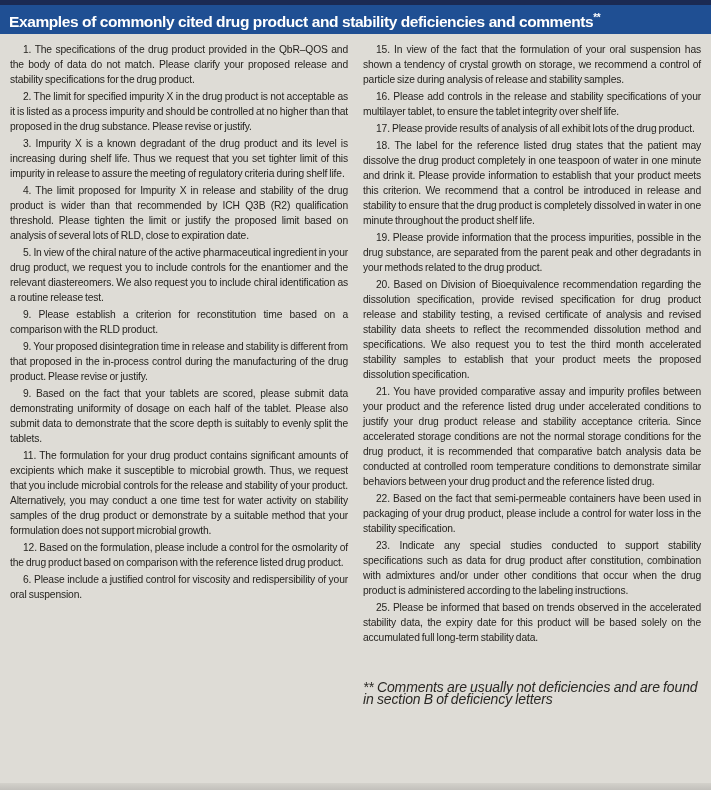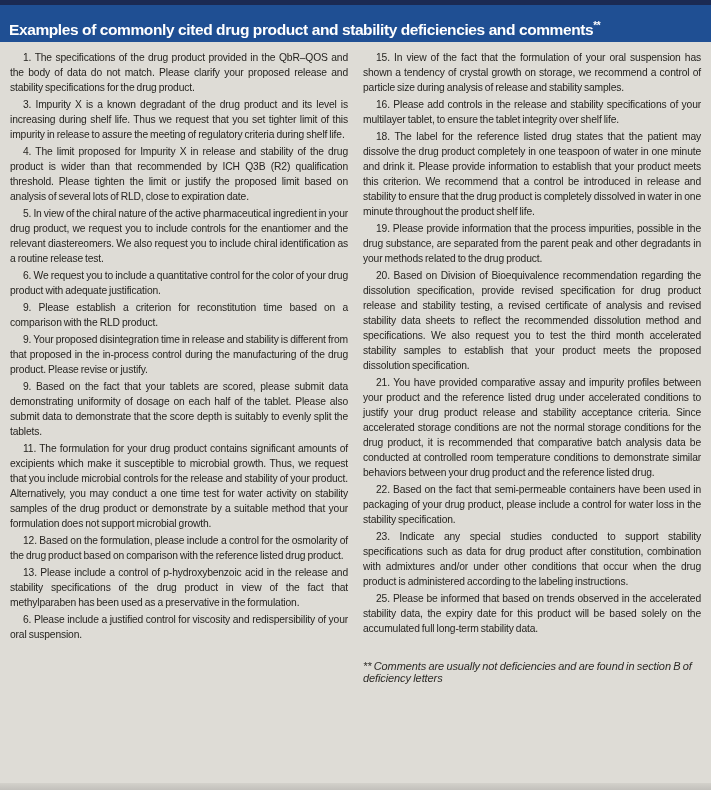--- a/index.html
+++ b/index.html
@@ -18,21 +18,21 @@
   }
   .header-top-strip {
     height: 5px;
     background: #1b2a52;
   }
   .header-band {
     height: 25px;
     background: #1f4f93;
     display: flex;
     align-items: center;
-    padding: 12px 0 0 9px;
+    padding: 4px 0 0 9px;
     text-align: center;
   }
   .header-band h1 {
     margin: 0;
     color: #ffffff;
     font-size: 15.5px;
     font-weight: 700;
     letter-spacing: -0.4px;
     white-space: nowrap;
   }
@@ -56,25 +56,25 @@
     margin: 0 0 2px 0;
     text-indent: 13px;
     text-align: justify;
     font-size: 10.3px;
     line-height: 15px;
     letter-spacing: -0.15px;
     word-spacing: -0.6px;
     color: #262420;
   }
   .col p.footnote {
-    margin-top: 24px;
+    margin-top: 36px;
     text-indent: 0;
     text-align: left;
     font-style: italic;
-    font-size: 11px;
+    font-size: 14px;
     line-height: 12px;
     letter-spacing: -0.1px;
     color: #2b2925;
   }
   .bottom-strip {
     position: absolute;
     left: 0;
     bottom: 0;
     width: 100%;
     height: 7px;
@@ -89,36 +89,36 @@
   <div class="header-top-strip"></div>
 
   <div class="header-band">
     <h1><span>Examples of commonly cited drug product and stability deficiencies and comments</span><sup>**</sup></h1>
   </div>
 
   <div class="body-cols">
 
     <div class="col">
       <p>1. The specifications of the drug product provided in the QbR–QOS and the body of data do not match. Please clarify your proposed release and stability specifications for the drug product.</p>
+      <p>2. The limit for specified impurity X in the drug product is not acceptable as it is listed as a process impurity and should be controlled at no higher than that proposed in the drug substance. Please revise or justify.</p>
       <p>3. Impurity X is a known degradant of the drug product and its level is increasing during shelf life. Thus we request that you set tighter limit of this impurity in release to assure the meeting of regulatory criteria during shelf life.</p>
       <p>4. The limit proposed for Impurity X in release and stability of the drug product is wider than that recommended by ICH Q3B (R2) qualification threshold. Please tighten the limit or justify the proposed limit based on analysis of several lots of RLD, close to expiration date.</p>
       <p>5. In view of the chiral nature of the active pharmaceutical ingredient in your drug product, we request you to include controls for the enantiomer and the relevant diastereomers. We also request you to include chiral identification as a routine release test.</p>
-      <p>6. We request you to include a quantitative control for the color of your drug product with adequate justification.</p>
       <p>9. Please establish a criterion for reconstitution time based on a comparison with the RLD product.</p>
       <p>9. Your proposed disintegration time in release and stability is different from that proposed in the in-process control during the manufacturing of the drug product. Please revise or justify.</p>
       <p>9. Based on the fact that your tablets are scored, please submit data demonstrating uniformity of dosage on each half of the tablet. Please also submit data to demonstrate that the score depth is suitably to evenly split the tablets.</p>
       <p>11. The formulation for your drug product contains significant amounts of excipients which make it susceptible to microbial growth. Thus, we request that you include microbial controls for the release and stability of your product. Alternatively, you may conduct a one time test for water activity on stability samples of the drug product or demonstrate by a suitable method that your formulation does not support microbial growth.</p>
       <p>12. Based on the formulation, please include a control for the osmolarity of the drug product based on comparison with the reference listed drug product.</p>
-      <p>13. Please include a control of p-hydroxybenzoic acid in the release and stability specifications of the drug product in view of the fact that methylparaben has been used as a preservative in the formulation.</p>
       <p>6. Please include a justified control for viscosity and redispersibility of your oral suspension.</p>
     </div>
 
     <div class="col">
       <p>15. In view of the fact that the formulation of your oral suspension has shown a tendency of crystal growth on storage, we recommend a control of particle size during analysis of release and stability samples.</p>
       <p>16. Please add controls in the release and stability specifications of your multilayer tablet, to ensure the tablet integrity over shelf life.</p>
+      <p>17. Please provide results of analysis of all exhibit lots of the drug product.</p>
       <p>18. The label for the reference listed drug states that the patient may dissolve the drug product completely in one teaspoon of water in one minute and drink it. Please provide information to establish that your product meets this criterion. We recommend that a control be introduced in release and stability to ensure that the drug product is completely dissolved in water in one minute throughout the product shelf life.</p>
       <p>19. Please provide information that the process impurities, possible in the drug substance, are separated from the parent peak and other degradants in your methods related to the drug product.</p>
       <p>20. Based on Division of Bioequivalence recommendation regarding the dissolution specification, provide revised specification for drug product release and stability testing, a revised certificate of analysis and revised stability data sheets to reflect the recommended dissolution method and specifications. We also request you to test the third month accelerated stability samples to establish that your product meets the proposed dissolution specification.</p>
       <p>21. You have provided comparative assay and impurity profiles between your product and the reference listed drug under accelerated conditions to justify your drug product release and stability acceptance criteria. Since accelerated storage conditions are not the normal storage conditions for the drug product, it is recommended that comparative batch analysis data be conducted at controlled room temperature conditions to demonstrate similar behaviors between your drug product and the reference listed drug.</p>
       <p>22. Based on the fact that semi-permeable containers have been used in packaging of your drug product, please include a control for water loss in the stability specification.</p>
       <p>23. Indicate any special studies conducted to support stability specifications such as data for drug product after constitution, combination with admixtures and/or under other conditions that occur when the drug product is administered according to the labeling instructions.</p>
       <p>25. Please be informed that based on trends observed in the accelerated stability data, the expiry date for this product will be based solely on the accumulated full long-term stability data.</p>
       <p class="footnote">** Comments are usually not deficiencies and are found in section B of deficiency letters</p>
     </div>
 

